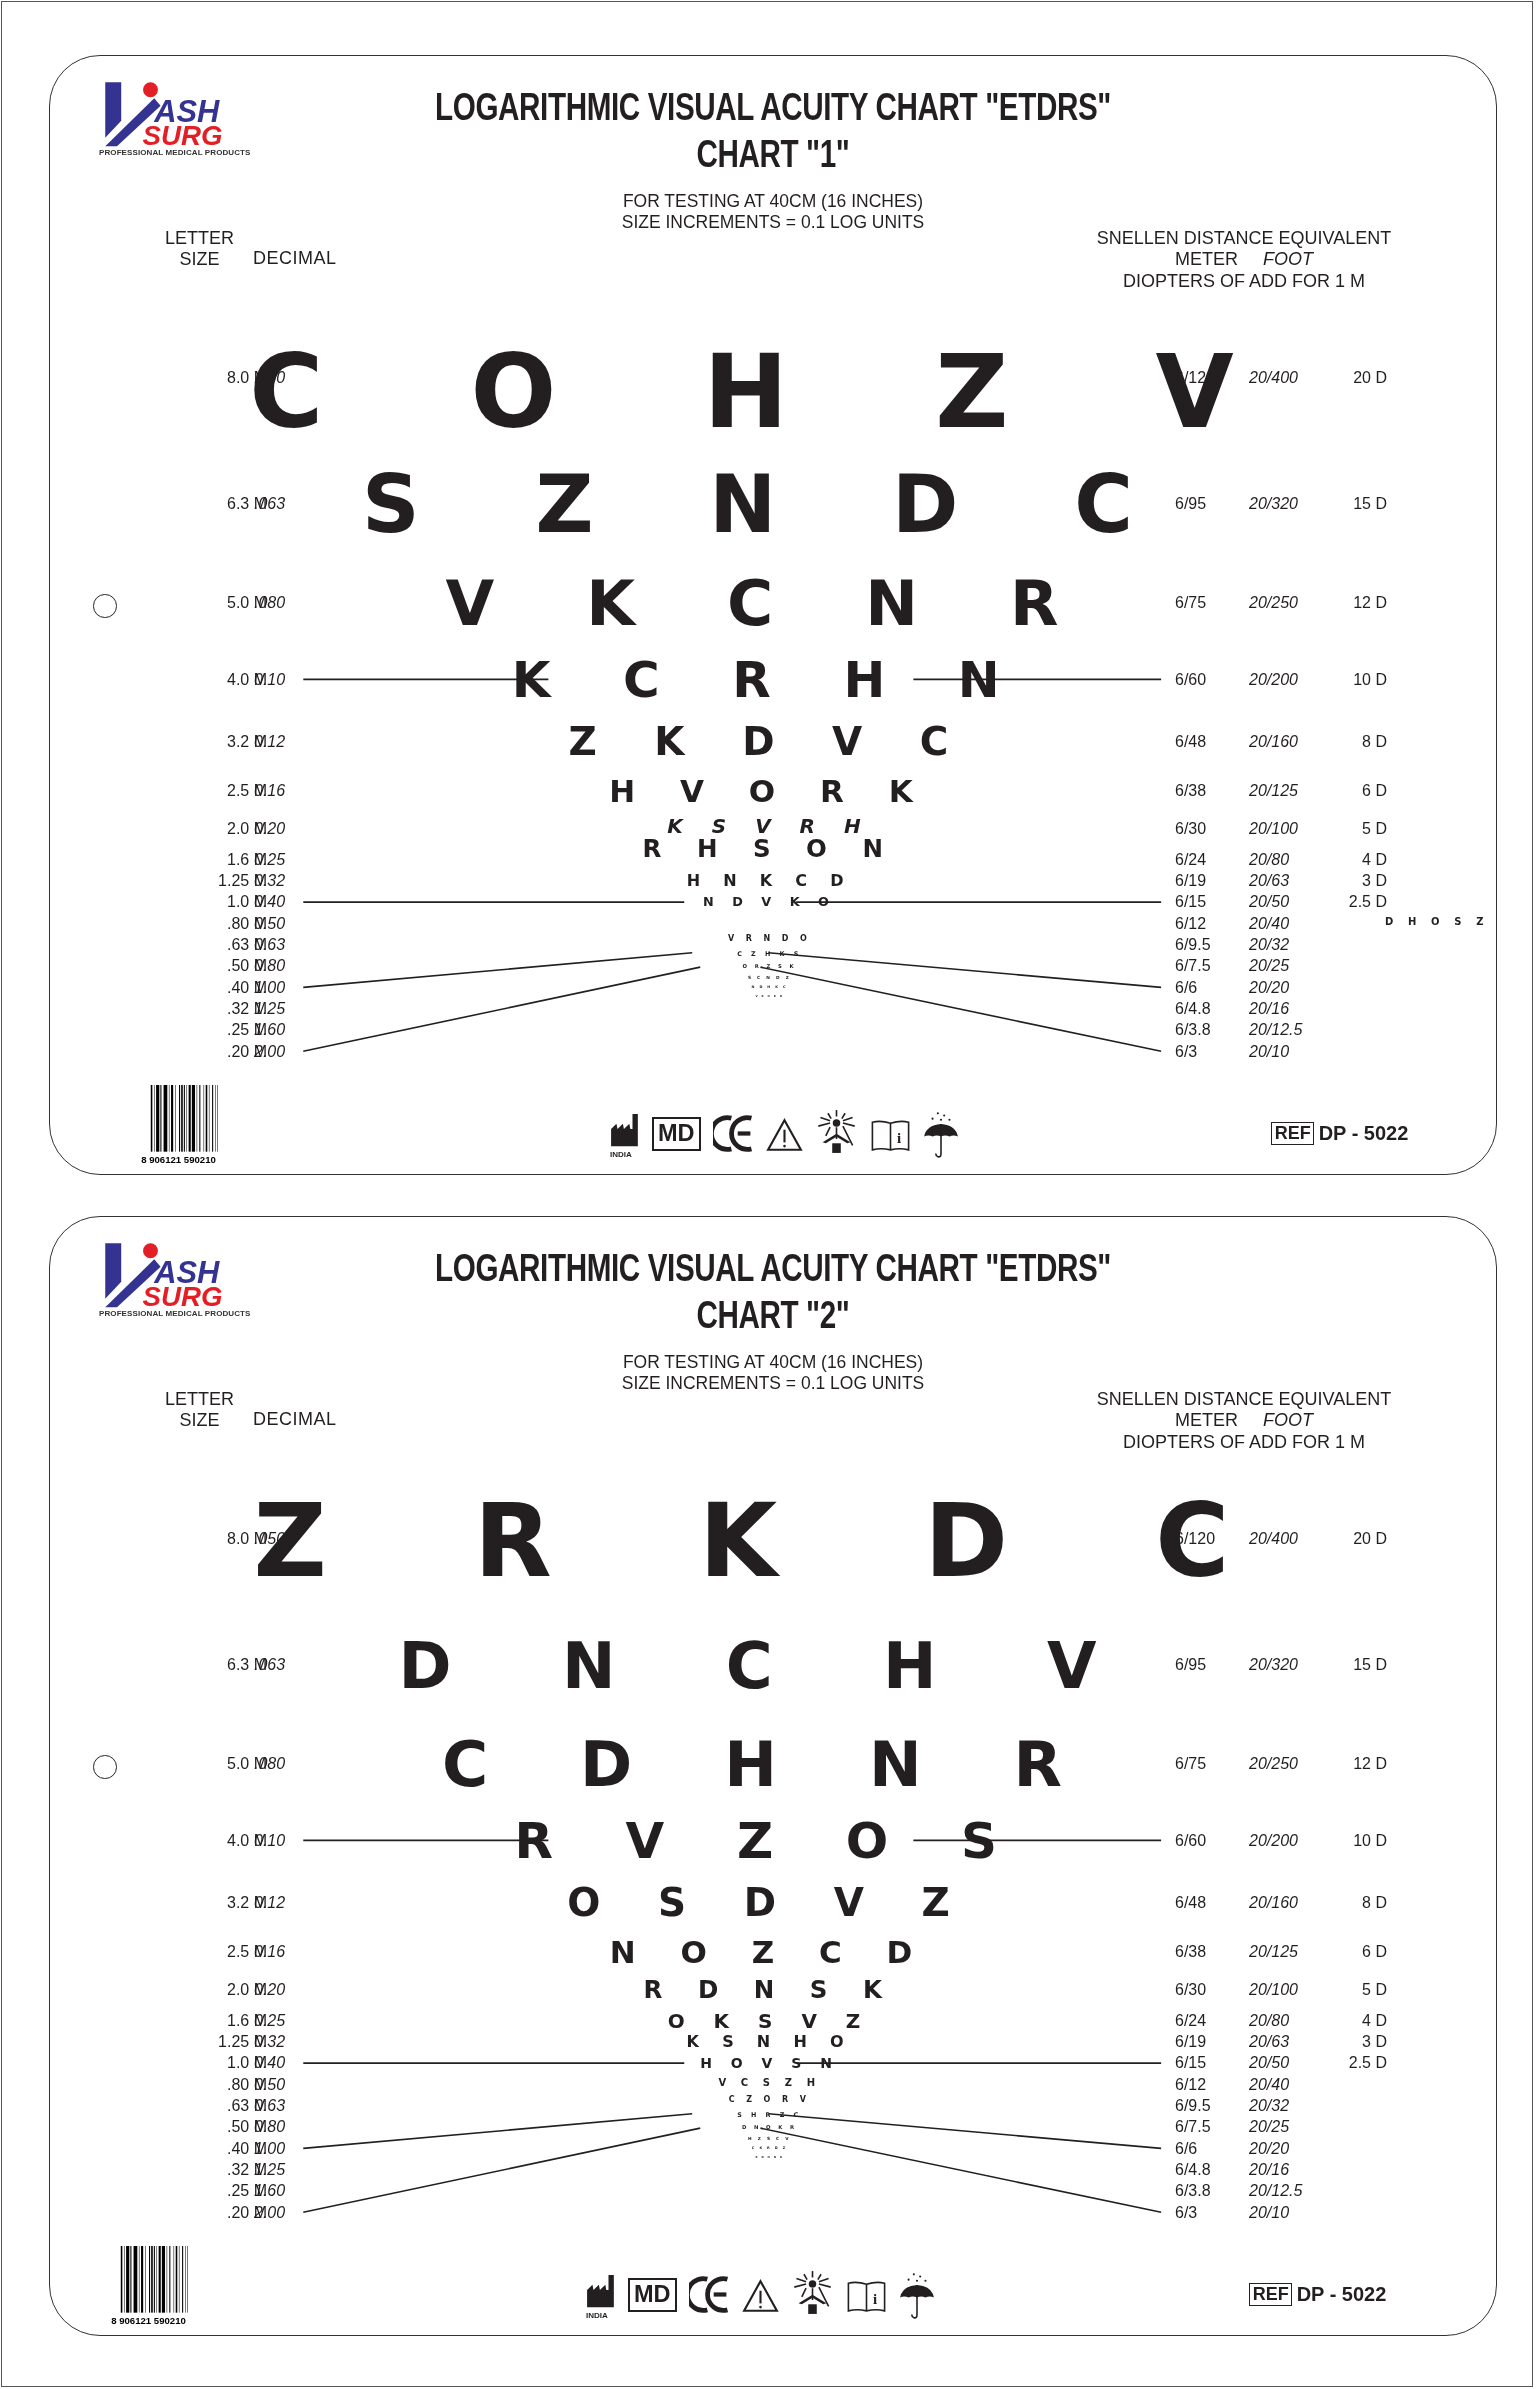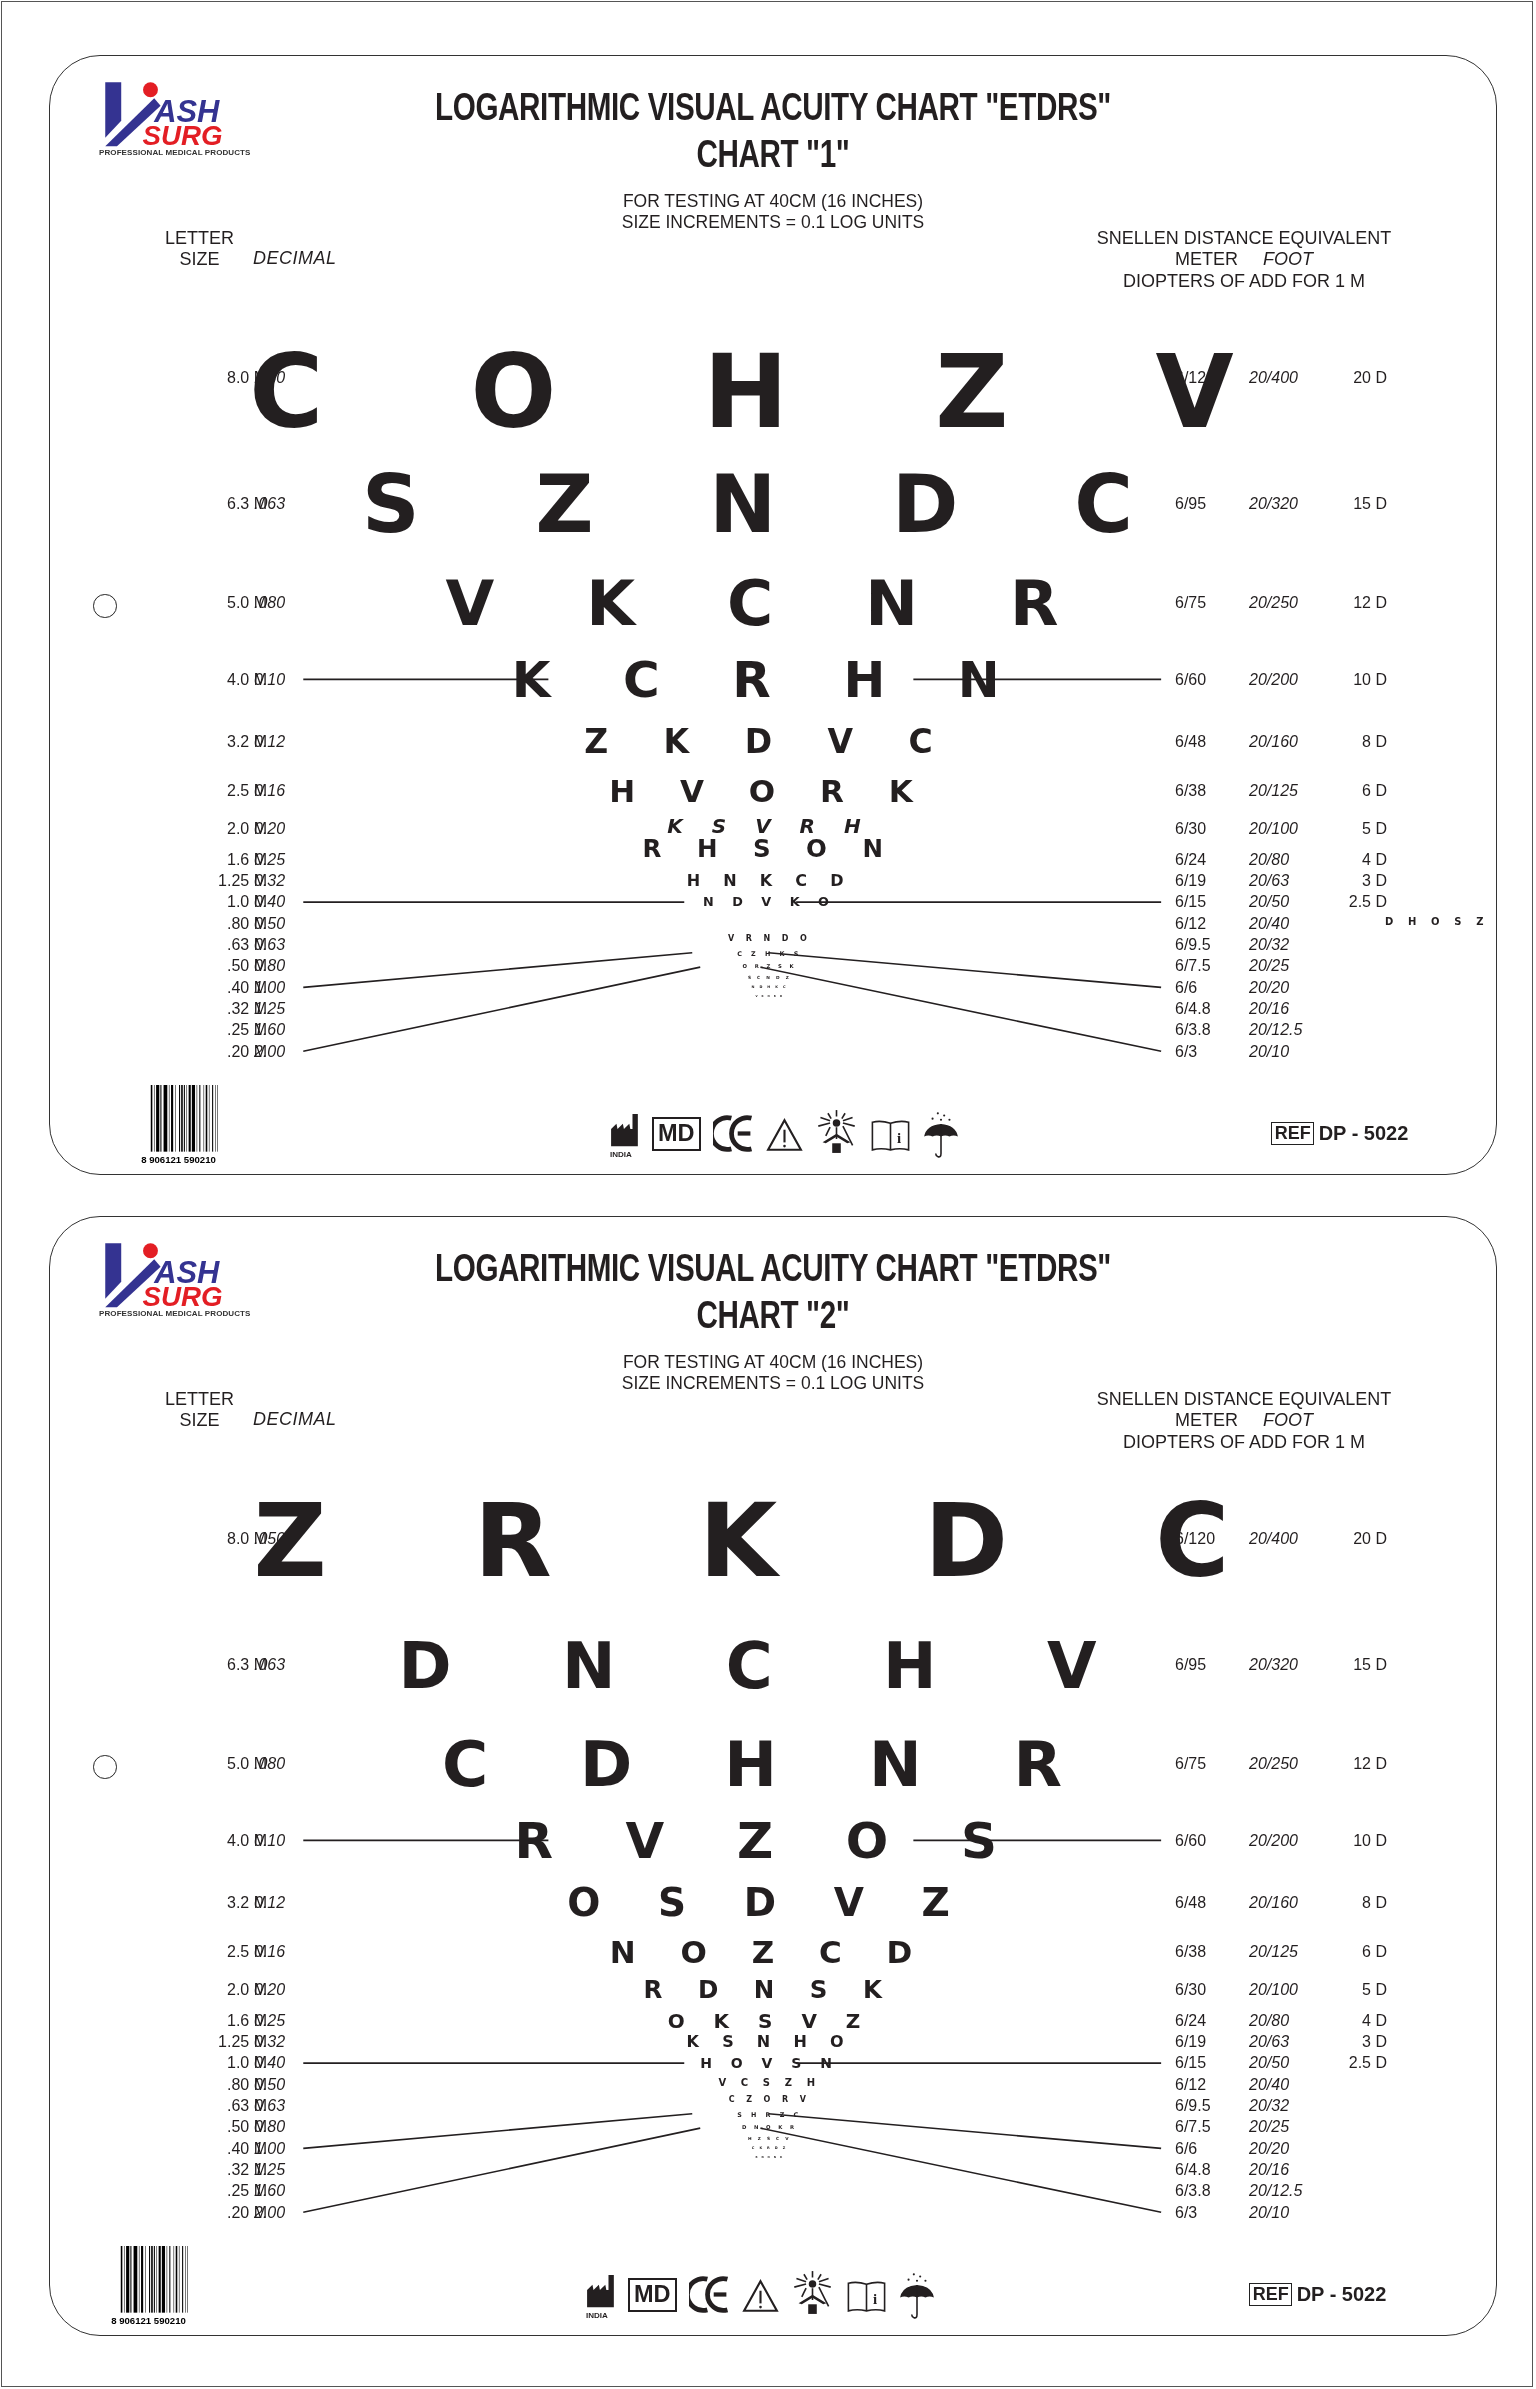--- a/index.html
+++ b/index.html
@@ -19,21 +19,21 @@
 
   .title { position:absolute; left:0; right:0; text-align:center; font-family:"Liberation Sans", sans-serif;
            font-weight:bold; font-size:38px; letter-spacing:-0.5px; transform:scaleX(0.78); }
   .t1 { top:30px; } .t2 { top:77px; }
   .subtitle { position:absolute; left:0; right:0; text-align:center; font-size:19px; line-height:21.3px;
               transform:scaleX(0.92); }
   .sub1 { top:134px; } .sub2 { top:155px; }
 
   .hdr { position:absolute; font-size:18px; line-height:21.3px; text-align:center; }
   .hdr-letter { left:96px; top:172px; width:107px; }
-  .hdr-decimal { left:203px; top:192px; font-style:italic; letter-spacing:0.5px; }
+  .hdr-decimal { left:203px; top:192px; letter-spacing:0.5px; }
   .hdr-snellen { left:1029px; top:172px; width:330px; }
   .hdr-snellen .i { font-style:italic; }
 
   .row { position:absolute; left:0; width:100%; }
   .size { position:absolute; right:1229px; font-size:16px; white-space:nowrap; text-align:right; }
   .dec { position:absolute; left:204px; font-size:16px; font-style:italic; white-space:nowrap; }
   .meter { position:absolute; left:1125px; font-size:16px; white-space:nowrap; }
   .foot { position:absolute; left:1199px; font-size:16px; font-style:italic; white-space:nowrap; }
   .diop { position:absolute; right:109px; font-size:16px; white-space:nowrap; text-align:right; }
 
@@ -127,21 +127,21 @@
           <div class="foot" style="top: 615px;">20/200</div>
           <div class="diop" style="top: 615px;">10 D</div>
           <div class="letters" style="font-size: 50px; line-height: 50px; letter-spacing: 27.6px; top: 599px;">K C R H N</div>
         </div>
         <div class="row">
           <div class="size" style="top: 677px;">3.2 M</div>
           <div class="dec" style="top: 677px;">0.12</div>
           <div class="meter" style="top: 677px;">6/48</div>
           <div class="foot" style="top: 677px;">20/160</div>
           <div class="diop" style="top: 677px;">8 D</div>
-          <div class="letters" style="font-size: 33px; line-height: 39px; letter-spacing: 22px; top: 666px;">Z K D V C</div>
+          <div class="letters" style="font-size: 39px; line-height: 39px; letter-spacing: 22px; top: 666px;">Z K D V C</div>
         </div>
         <div class="row">
           <div class="size" style="top: 726px;">2.5 M</div>
           <div class="dec" style="top: 726px;">0.16</div>
           <div class="meter" style="top: 726px;">6/38</div>
           <div class="foot" style="top: 726px;">20/125</div>
           <div class="diop" style="top: 726px;">6 D</div>
           <div class="letters" style="font-size: 31px; line-height: 31px; letter-spacing: 17px; top: 720px;">H V O R K</div>
         </div>
         <div class="row">

